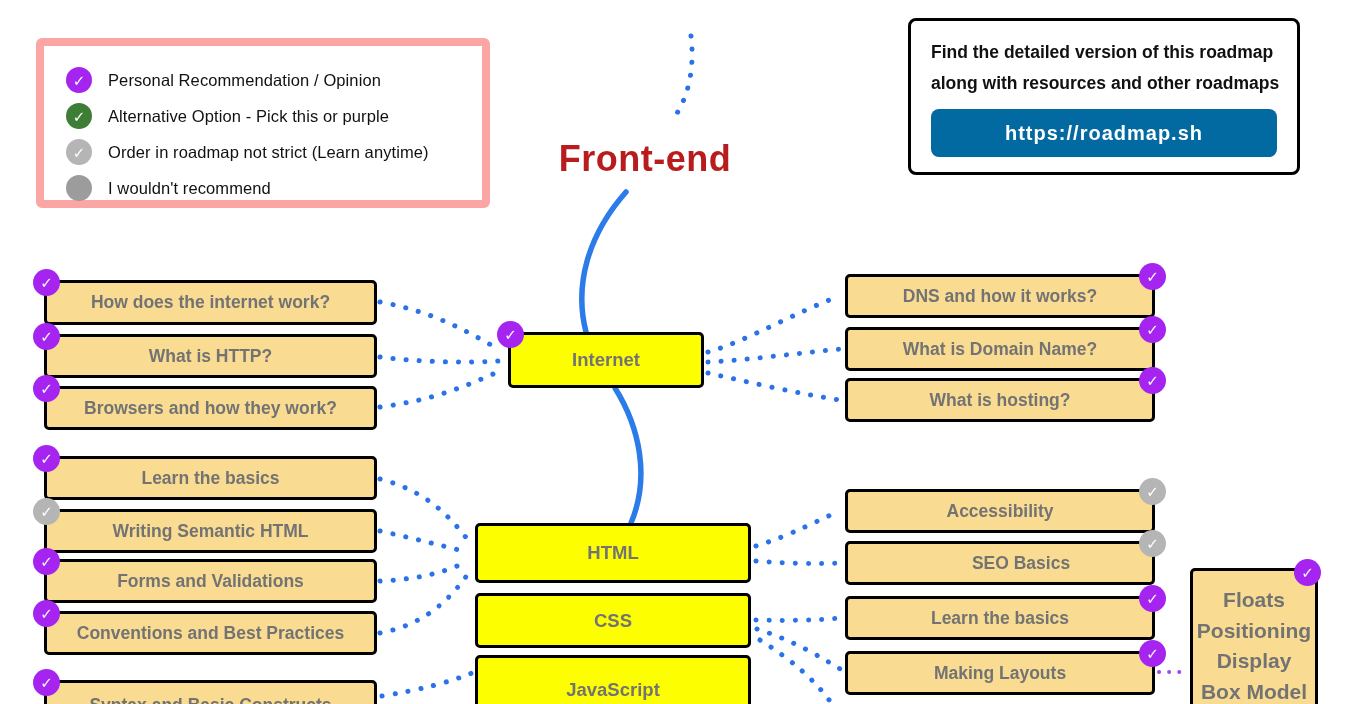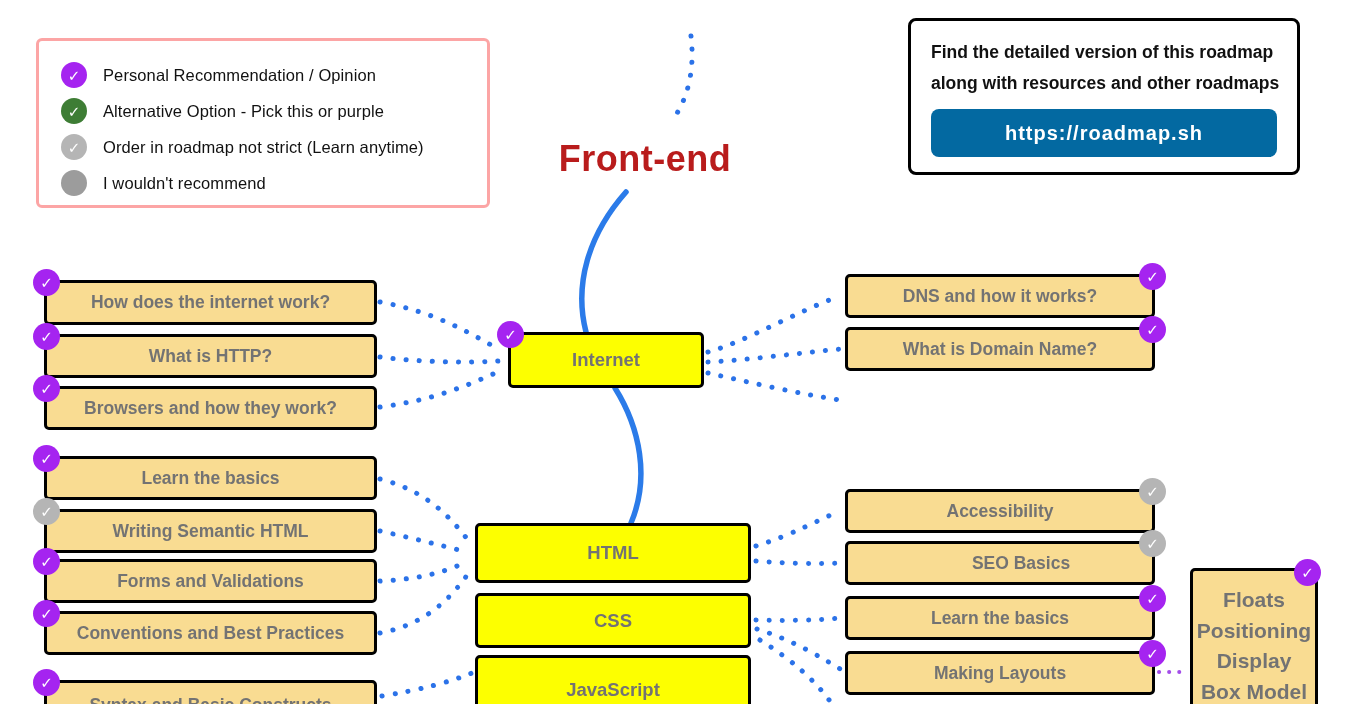--- a/index.html
+++ b/index.html
@@ -5,21 +5,21 @@
   html,body{margin:0;padding:0;background:#fff;}
   #canvas{
     position:relative;width:1358px;height:704px;background:#ffffff;
     overflow:hidden;font-family:"Liberation Sans","DejaVu Sans",sans-serif;color:#111;
   }
   svg#connectors{position:absolute;left:0;top:0;width:1358px;height:704px;pointer-events:none;}
 
   
   .legend{
     position:absolute;left:36px;top:38px;width:454px;height:170px;
-    border:3px solid #fca5a5;border-radius:6px;background:#fff;box-sizing:border-box;
+    border:8px solid #fca5a5;border-radius:6px;background:#fff;box-sizing:border-box;
     padding:16px 0 0 22px;
   }
   .legend-row{display:flex;align-items:center;height:36px;}
   .legend-ic{width:26px;height:26px;border-radius:50%;flex:0 0 26px;margin-right:16px;
     display:flex;align-items:center;justify-content:center;}
   .legend-label{font-size:16.5px;font-weight:500;letter-spacing:.1px;}
 
   
   .check::after{content:"\2713";color:#fff;font-weight:900;font-size:15px;line-height:1;}
   .bg-purple{background:#A524F0;}
@@ -173,20 +173,24 @@
   </div>
 
   <div class="node tan" style="left:845px;top:274px;width:310px;height:44px;">
     <span class="badge tr check bg-purple"></span>
     <span class="node-label">DNS and how it works?</span>
   </div>
   <div class="node tan" style="left:845px;top:327px;width:310px;height:44px;">
     <span class="badge tr check bg-purple"></span>
     <span class="node-label">What is Domain Name?</span>
   </div>
+  <div class="node tan" style="left:845px;top:378px;width:310px;height:44px;">
+    <span class="badge tr check bg-purple"></span>
+    <span class="node-label">What is hosting?</span>
+  </div>
 
   <div class="node tan" style="left:845px;top:489px;width:310px;height:44px;">
     <span class="badge tr check bg-graychk"></span>
     <span class="node-label">Accessibility</span>
   </div>
   <div class="node tan" style="left:845px;top:541px;width:310px;height:44px;padding-left:42px;">
     <span class="badge tr check bg-graychk"></span>
     <span class="node-label">SEO Basics</span>
   </div>
 

